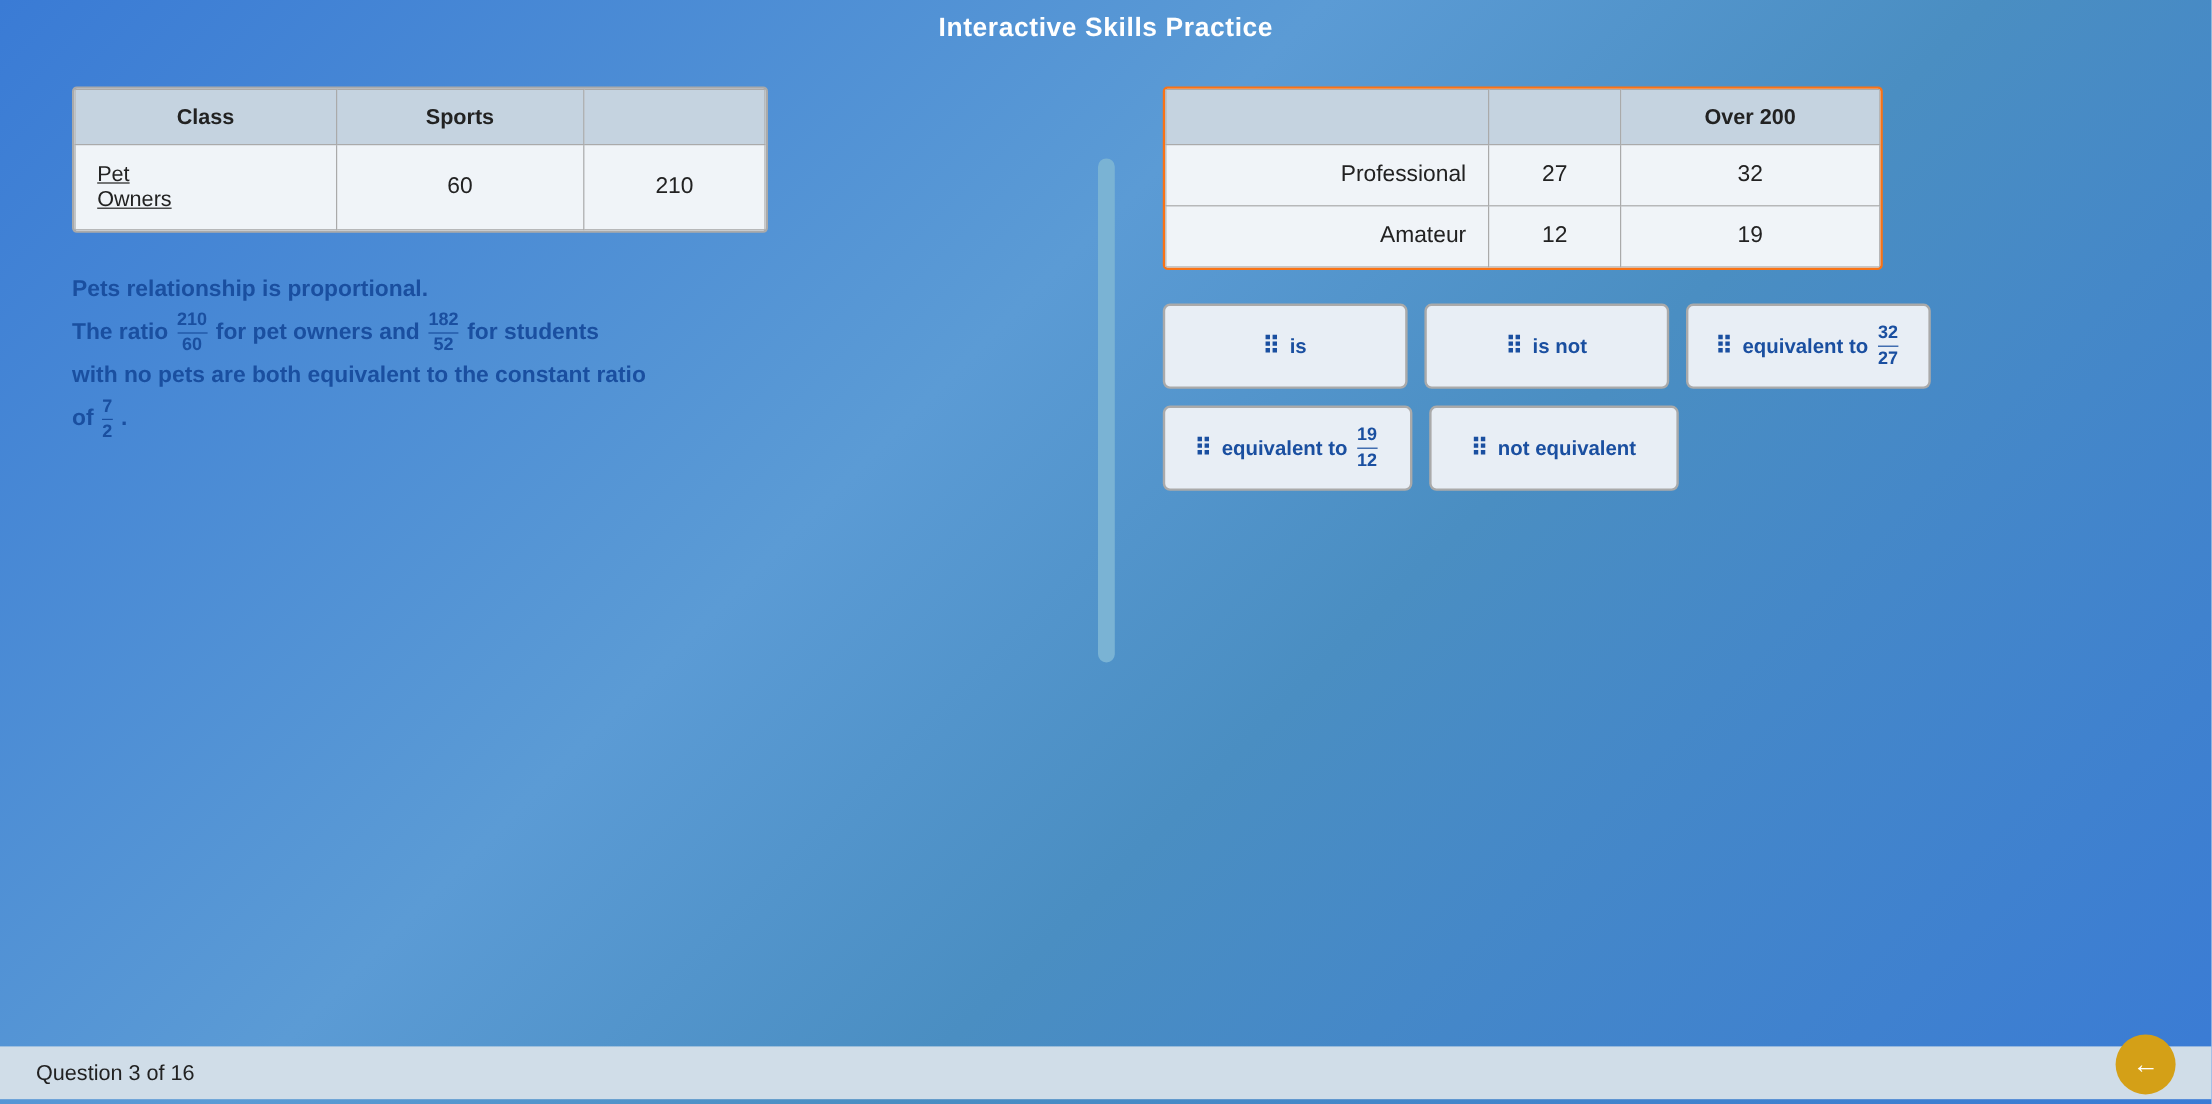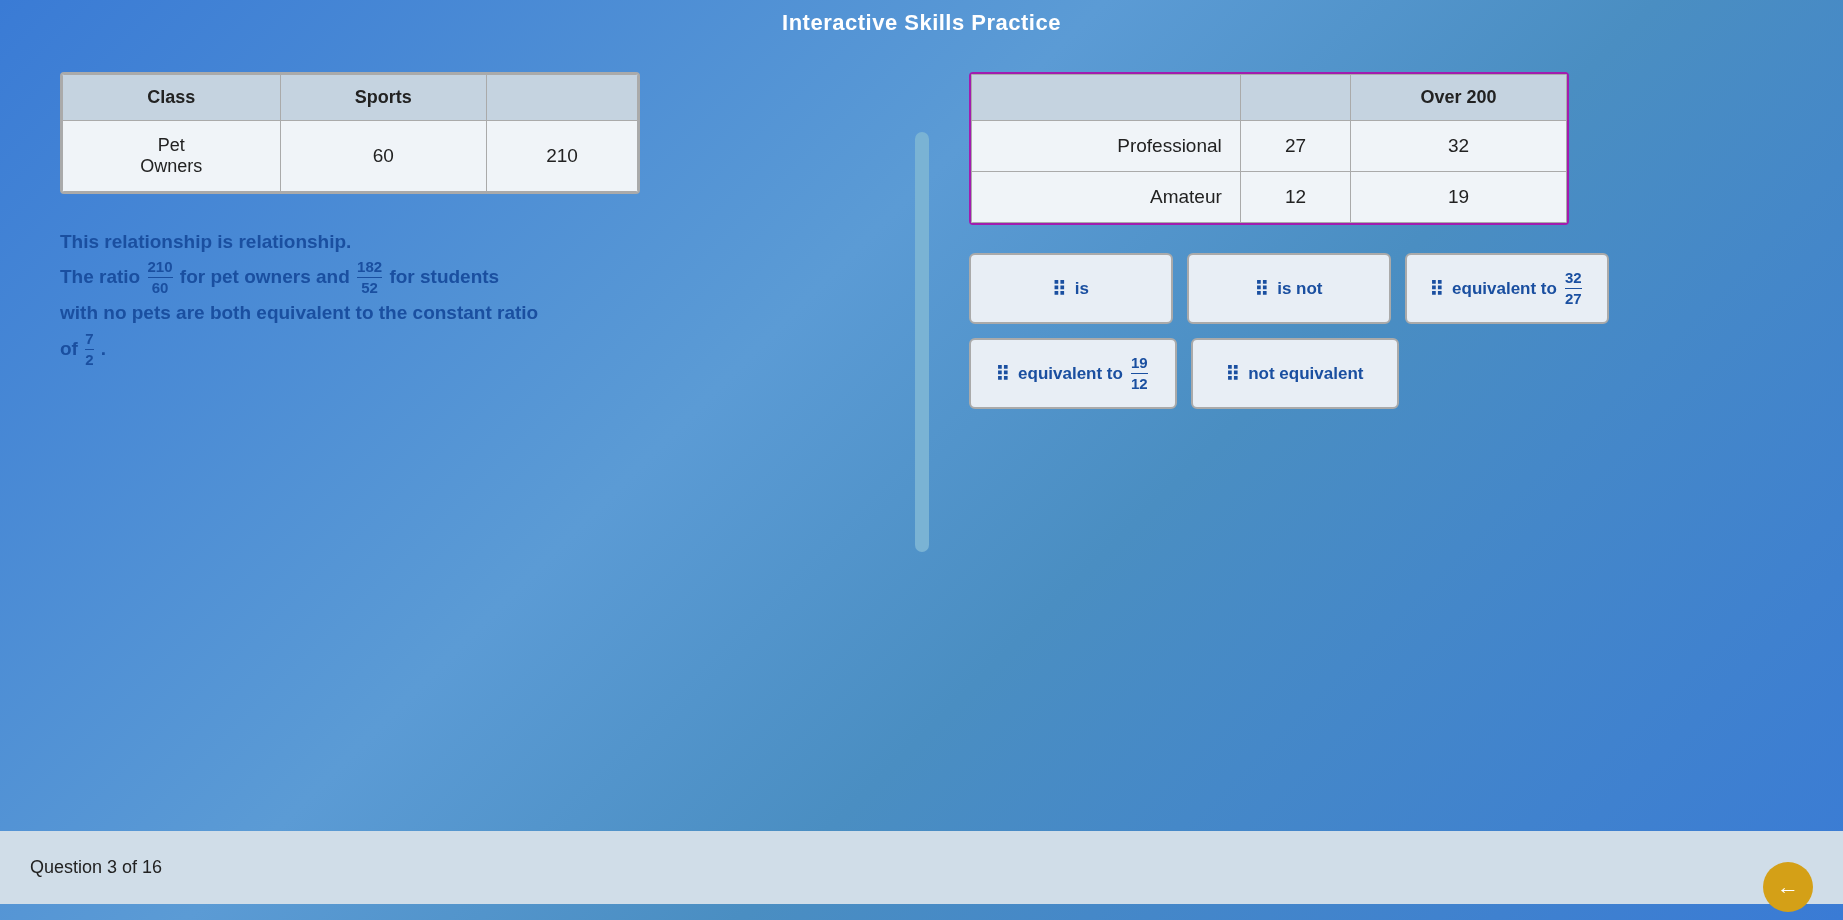--- a/index.html
+++ b/index.html
@@ -65,22 +65,23 @@
     .data-table td {
       background: #f0f4f8;
       border: 1px solid #aaa;
       padding: 14px 18px;
       font-size: 19px;
       color: #222;
       text-align: center;
     }
 
     .data-table td.label-cell {
-      text-align: center;
+      text-align: left;
       font-size: 18px;
+      text-decoration: underline;
     }
 
     .answer-text {
       margin-top: 32px;
       color: #1a4fa0;
       font-size: 19px;
       line-height: 1.7;
       font-weight: 600;
       max-width: 640px;
     }
@@ -88,21 +89,21 @@
     
     .right-panel {
       flex: 1;
       display: flex;
       flex-direction: column;
       gap: 0;
     }
 
     .right-table-container {
       background: #e8eef5;
-      border: 2px solid #a21caf;
+      border: 2px solid #f97316;
       border-radius: 4px;
       overflow: hidden;
       width: 600px;
     }
 
     .right-table {
       width: 100%;
       border-collapse: collapse;
     }
 
@@ -182,24 +183,24 @@
       padding-bottom: 1px;
       line-height: 1.2;
     }
     .fraction .den {
       padding-top: 1px;
       line-height: 1.2;
     }
 
     .bottom-bar {
       position: absolute;
-      bottom: 16px;
+      bottom: 4px;
       left: 0;
       width: 100%;
-      height: 73px;
+      height: 44px;
       background: #d0dde8;
       display: flex;
       align-items: center;
       padding: 1px 30px;
     }
 
     .question-label {
       font-size: 18px;
       color: #222;
       font-weight: 500;
@@ -256,21 +257,21 @@
           <tr>
             <td class="label-cell">Pet<br>Owners</td>
             <td>60</td>
             <td>210</td>
           </tr>
         </tbody>
       </table>
     </div>
 
     <div class="answer-text">
-      <div>This relationship is relationship.</div>
+      <div>Pets relationship is proportional.</div>
       <div>
         <span>The ratio </span>
         <span class="fraction">
           <span class="num">210</span>
           <span class="den">60</span>
         </span>
         <span> for pet owners and </span>
         <span class="fraction">
           <span class="num">182</span>
           <span class="den">52</span>

